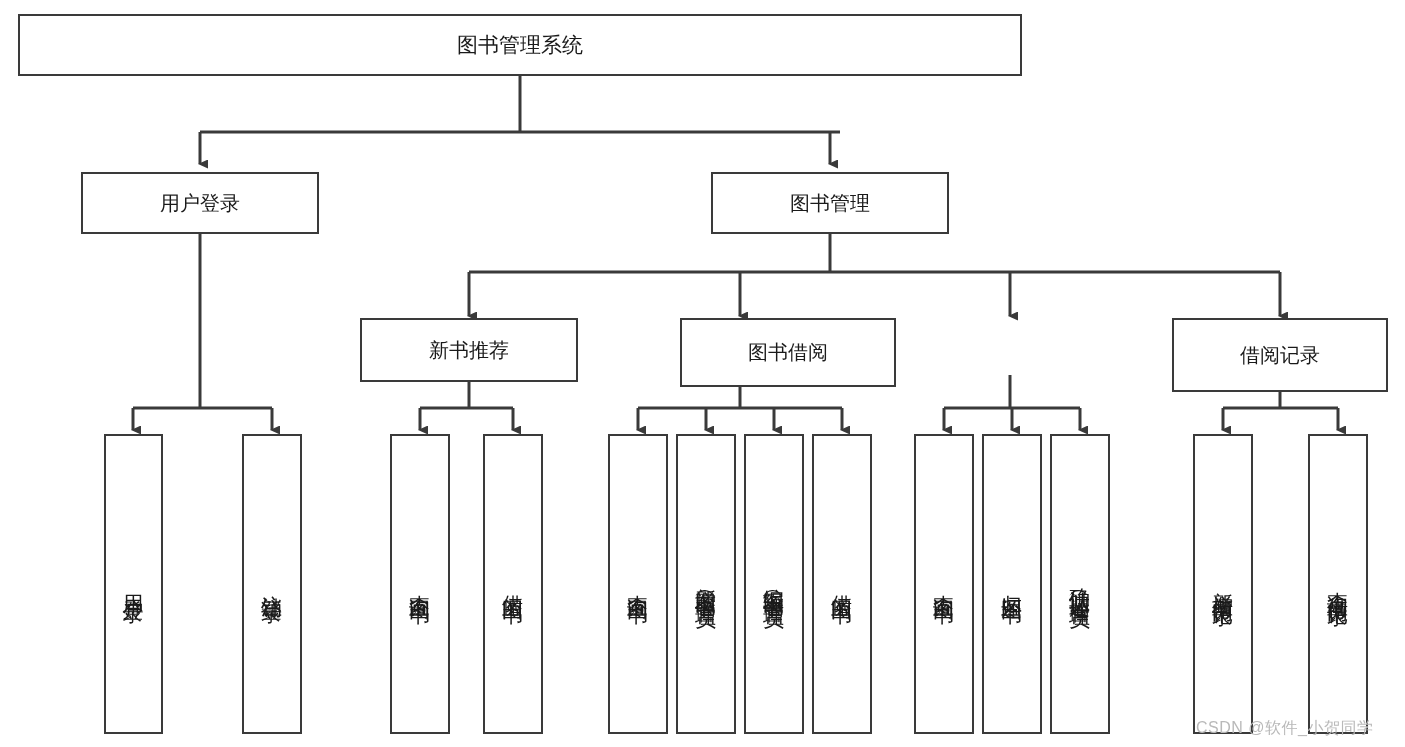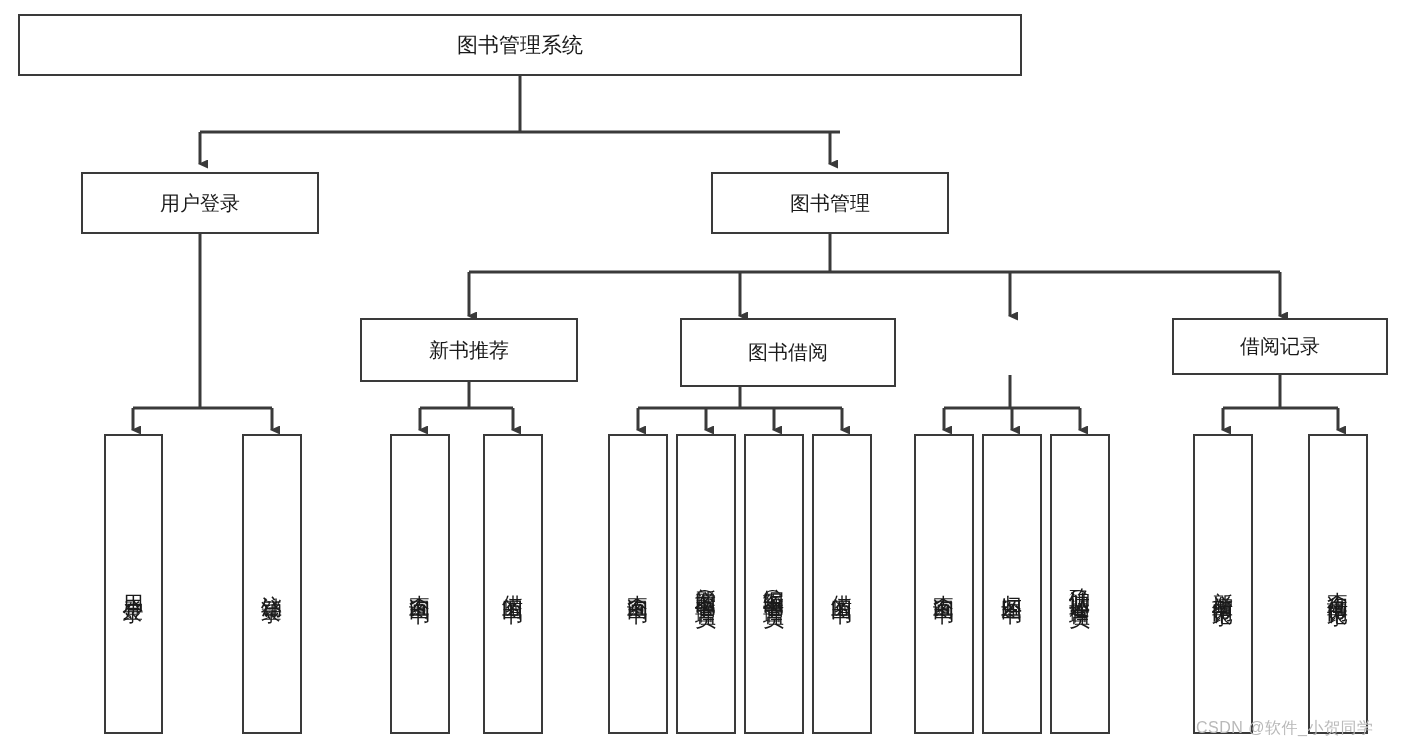--- a/index.html
+++ b/index.html
@@ -130,21 +130,21 @@
   <div class="node lvl1" style="left:711px; top:172px; width:238px; height:62px;">
     <span>图书管理</span>
   </div>
 
   <div class="node lvl2" style="left:360px; top:318px; width:218px; height:64px;">
     <span>新书推荐</span>
   </div>
   <div class="node lvl2" style="left:632px; top:318px; width:216px; height:69px;margin-left:48px;">
     <span>图书借阅</span>
   </div>
-  <div class="node lvl2" style="left:1172px; top:318px; width:216px; height:57px;">
+  <div class="node lvl2" style="left:1172px; top:318px; width:216px; height:74px;">
     <span>借阅记录</span>
   </div>
 
   <div class="node leaf" style="left:104px; top:434px; width:59px; height:300px;">
     <span class="vtext">用户登录</span>
   </div>
   <div class="node leaf" style="left:242px; top:434px; width:60px; height:300px;">
     <span class="vtext">注销登录</span>
   </div>
 

